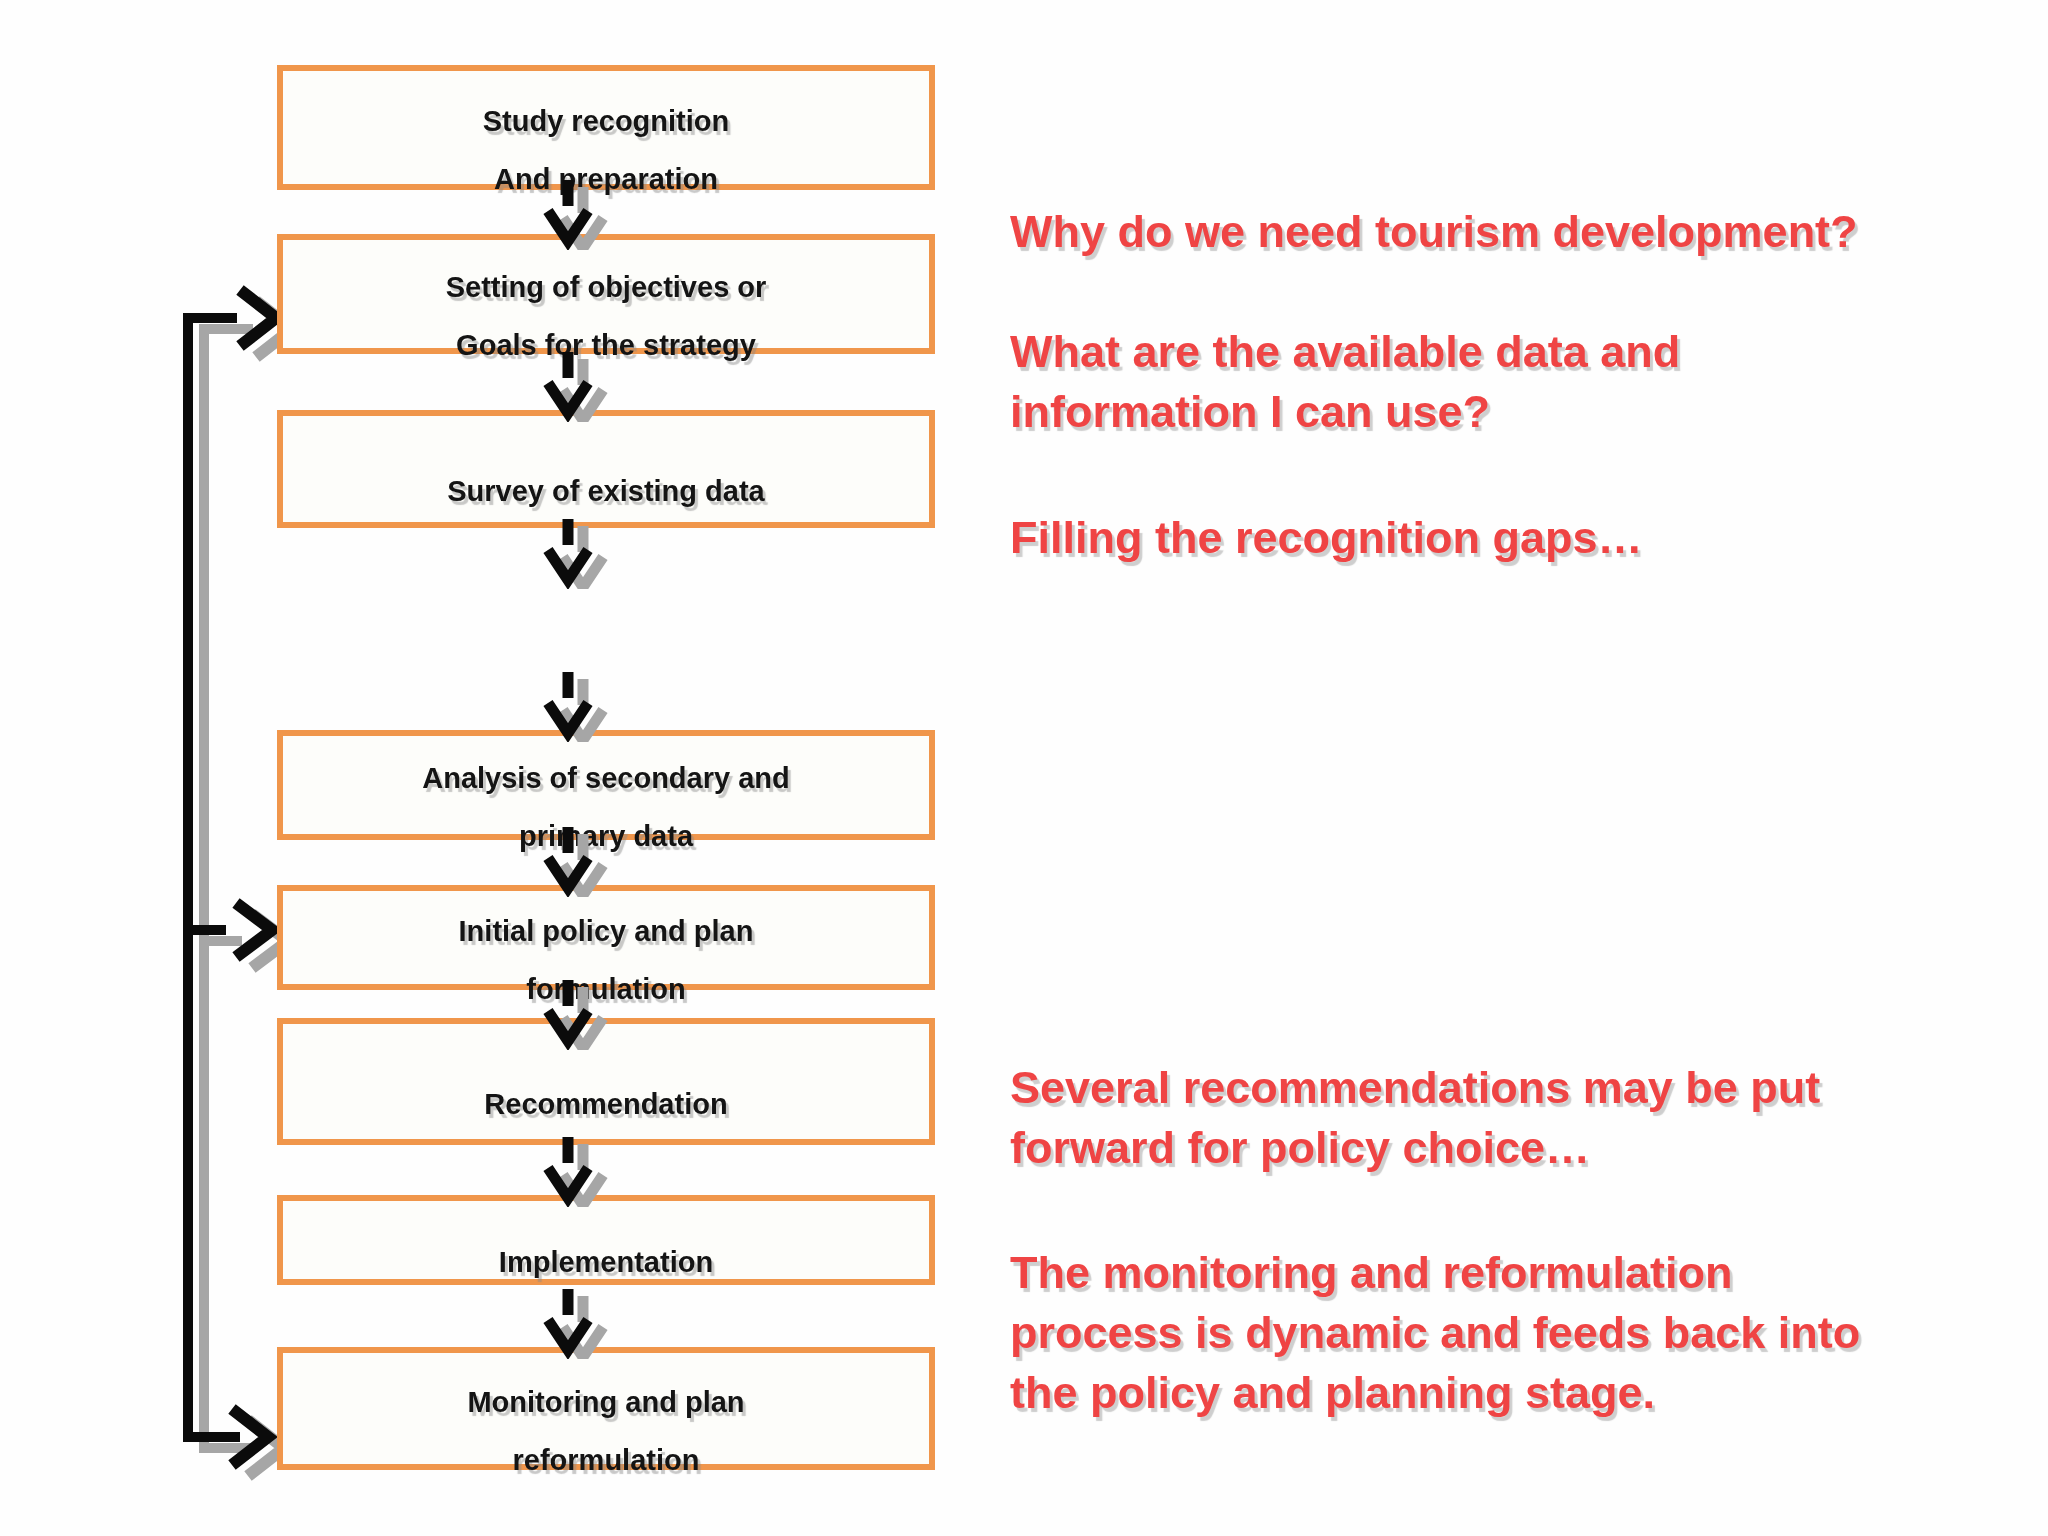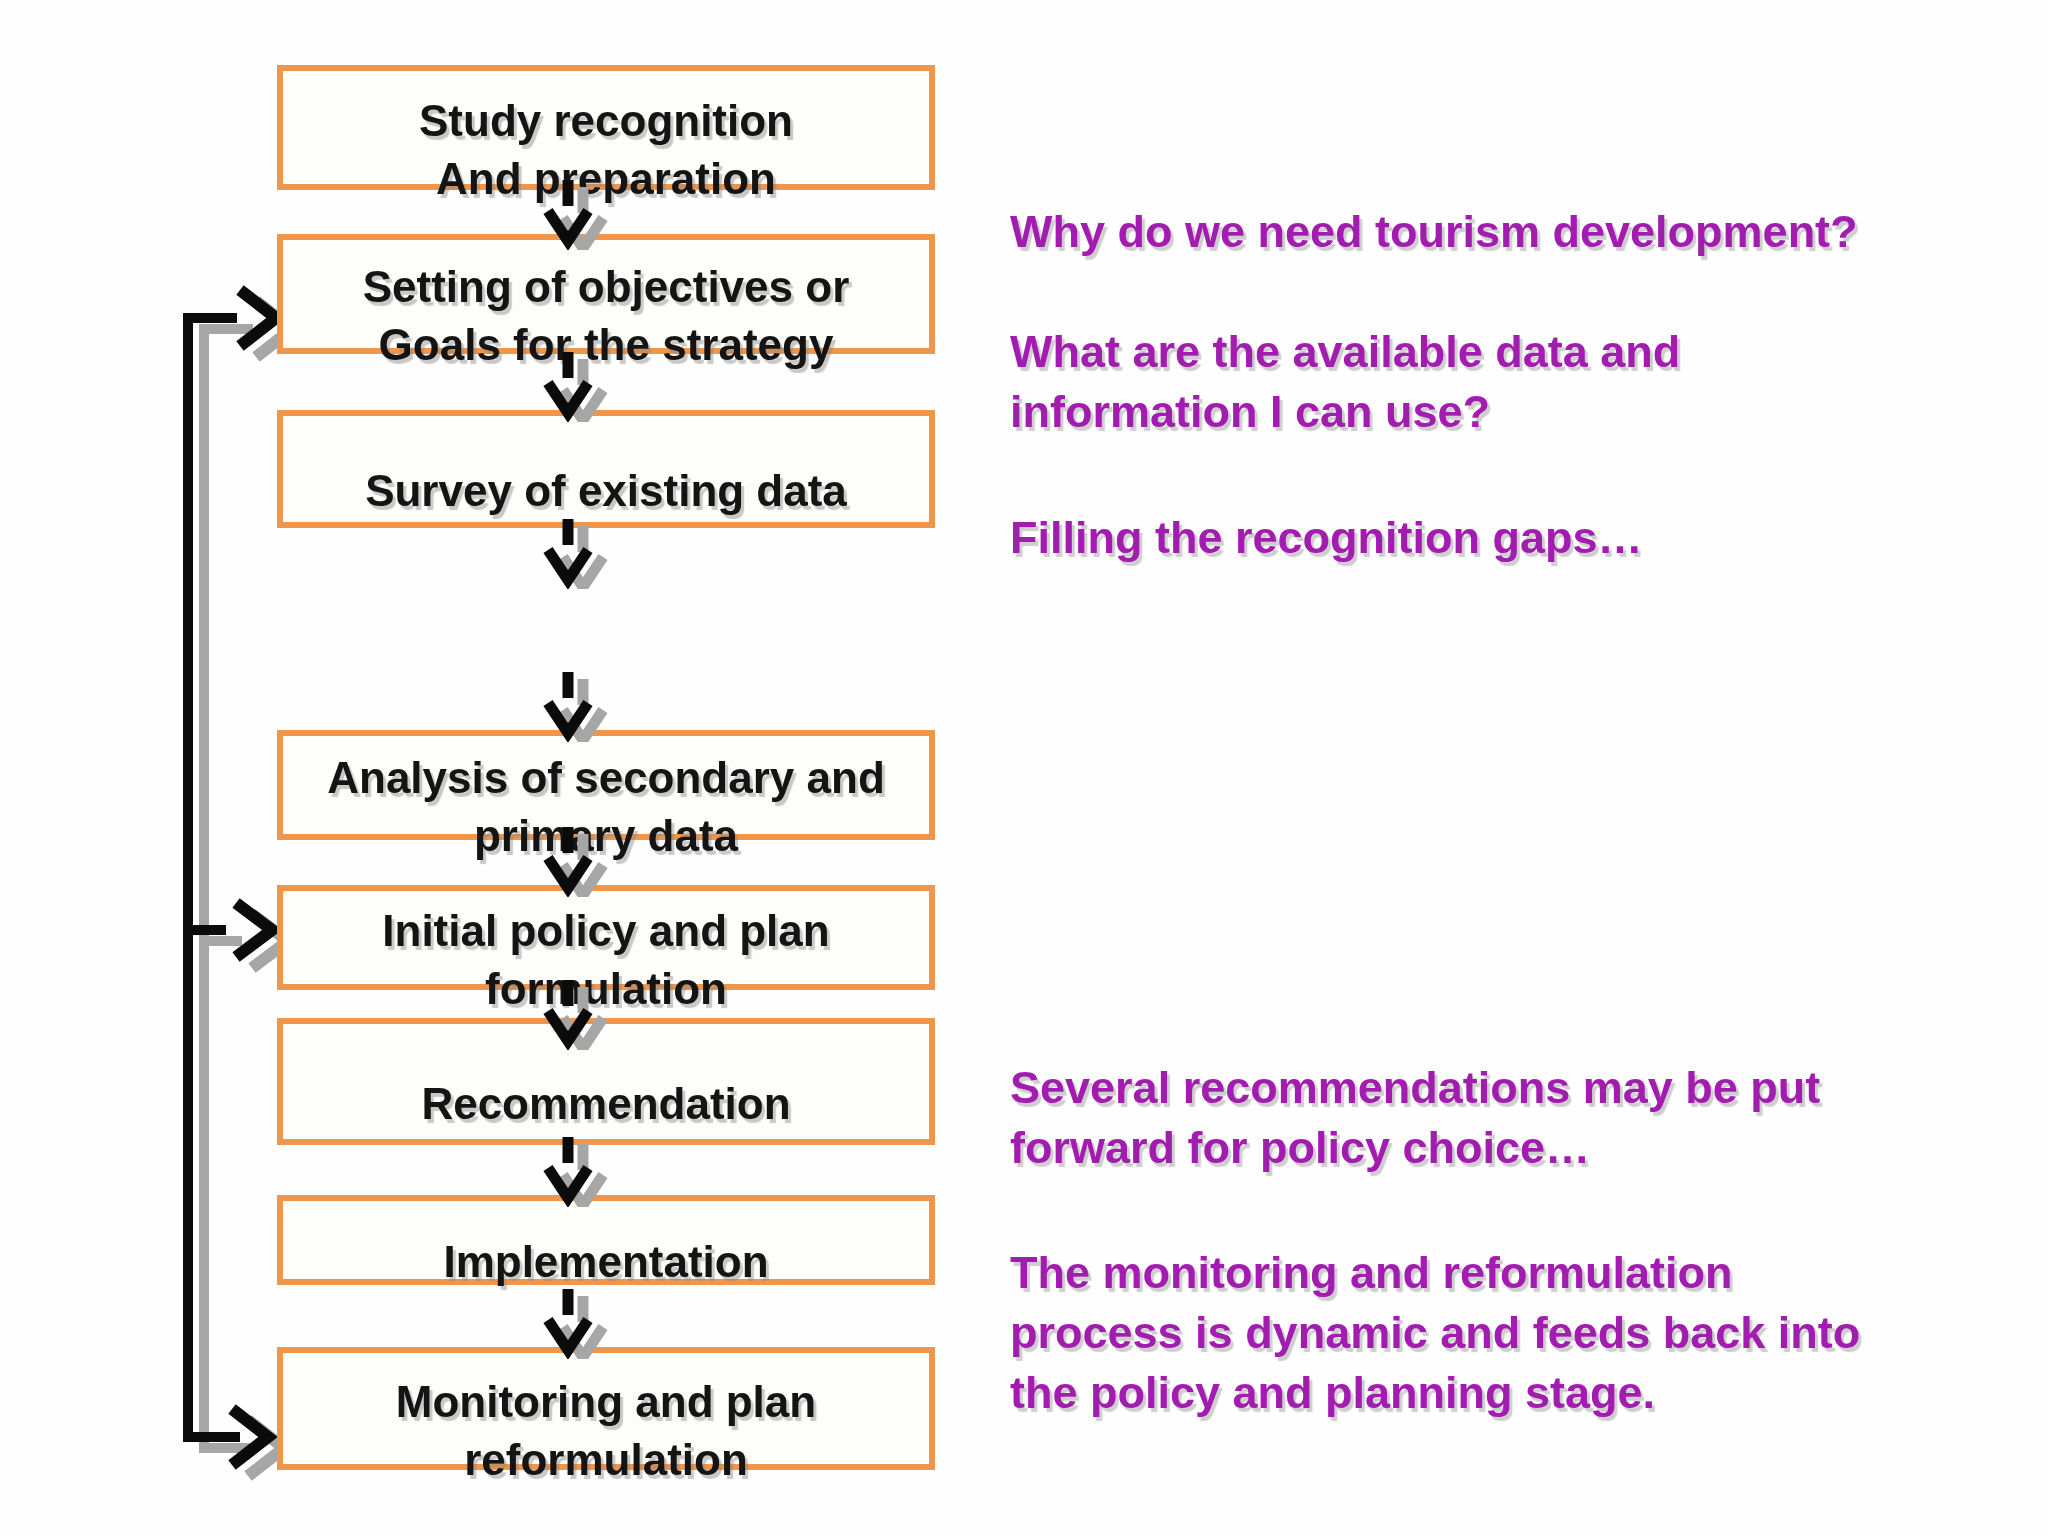--- a/index.html
+++ b/index.html
@@ -21,37 +21,37 @@
     width: 658px;
     box-sizing: border-box;
     border: 6px solid #F0964B;
     background: #fdfdfa;
     display: flex;
     align-items: center;
     justify-content: center;
     text-align: center;
   }
   .flow-box span {
-    font-size: 44px;
+    font-size: 29px;
     font-weight: bold;
     line-height: 58px;
     color: #141414;
     white-space: pre-line;
     text-shadow: 3px 4px 1px rgba(135,135,135,0.45);
     padding: 0 8px;
     margin-top: 44px;
   }
   .annotation {
     position: absolute;
     left: 1010px;
     width: 930px;
     font-size: 45px;
     font-weight: bold;
     line-height: 60px;
-    color: #a21caf;
+    color: #ef4444;
     white-space: pre-line;
     text-shadow: 3px 4px 1px rgba(135,135,135,0.40);
   }
   .down-arrow {
     position: absolute;
     left: 518px;
     width: 100px;
     height: 70px;
   }
   .feedback-svg {

